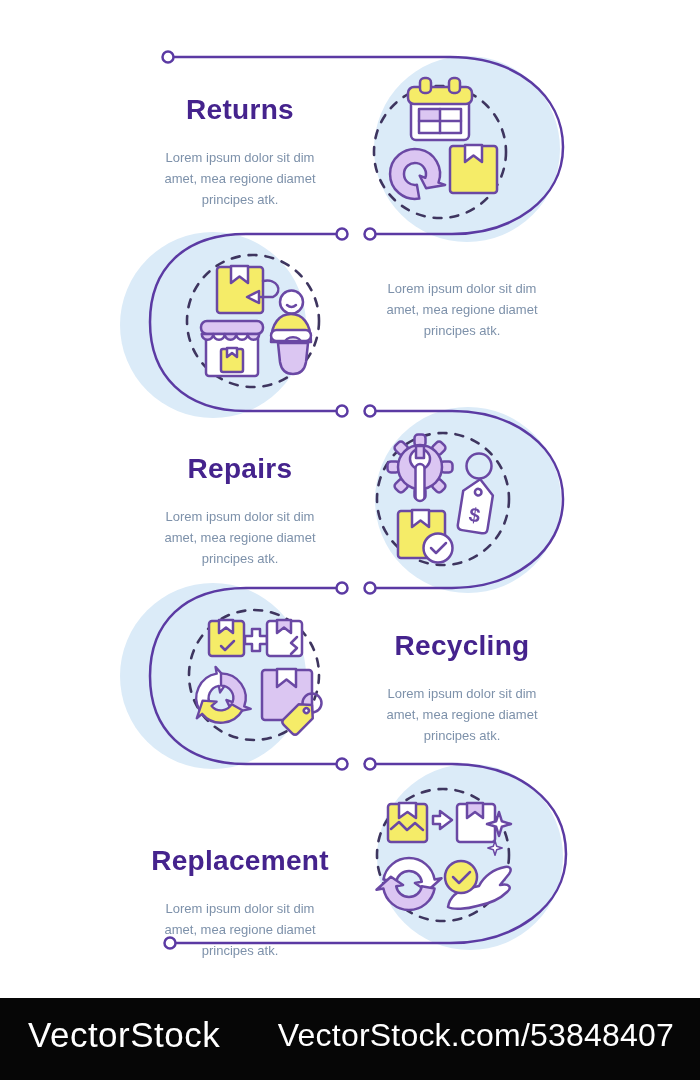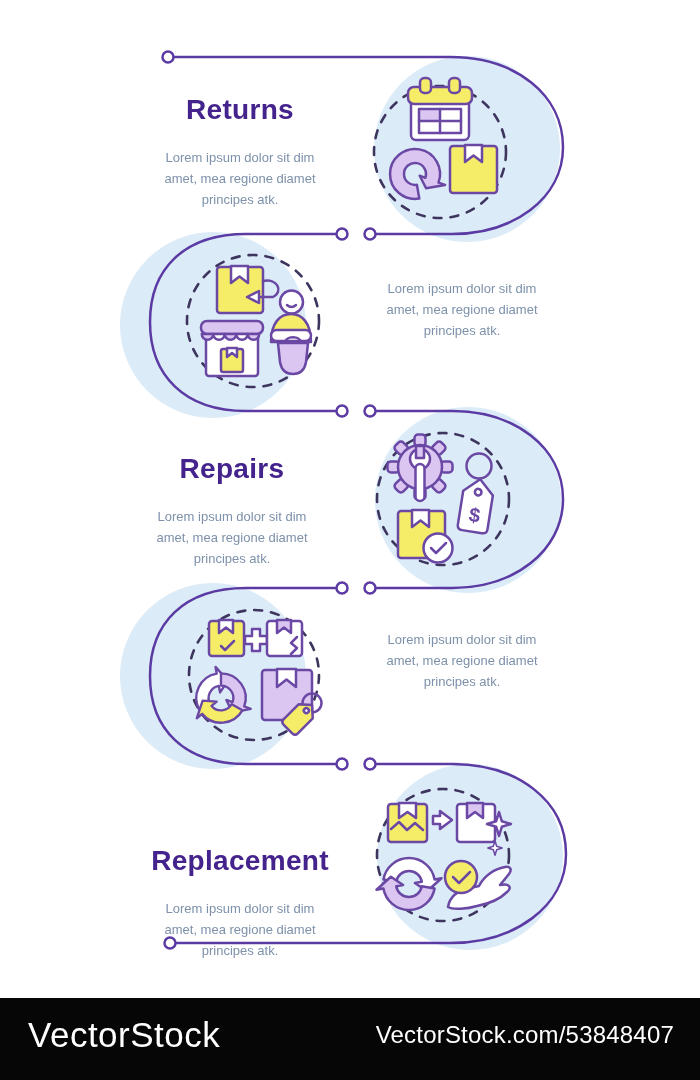--- a/index.html
+++ b/index.html
@@ -5,28 +5,28 @@
   html,body{margin:0;padding:0;background:#fff;}
   .canvas{position:relative;width:700px;height:1080px;background:#ffffff;overflow:hidden;
           font-family:"Liberation Sans", sans-serif;}
   .art{position:absolute;left:0;top:0;}
   .sec{position:absolute;width:280px;text-align:center;}
   .sec h2{margin:0 0 20px 0;font-size:28px;line-height:34px;font-weight:bold;
           color:#45238D;letter-spacing:.3px;}
   .sec .bl{font-size:13px;line-height:21px;color:#7D91AA;font-weight:normal;}
   .s1{left:100px;top:93px;}
   .s2{left:322px;top:278px;}
-  .s3{left:92px;top:452px;}
+  .s3{left:100px;top:452px;}
   .s4{left:322px;top:629px;}
   .s5{left:100px;top:844px;}
   .bar{position:absolute;left:0;top:998px;width:700px;height:82px;background:#060606;
        display:flex;align-items:center;justify-content:space-between;
        padding:0 26px 8px 28px;box-sizing:border-box;}
   .bar .logo{color:#ffffff;font-size:35px;letter-spacing:.5px;}
-  .bar .site{color:#ffffff;font-size:24px;letter-spacing:.2px;margin-left:28px;}
+  .bar .site{color:#ffffff;font-size:32px;letter-spacing:.2px;margin-left:28px;}
   
   .st{stroke:#6A48A4;stroke-width:2.5;stroke-linejoin:round;stroke-linecap:round;}
   .fy{fill:#F5EC68;} .fl{fill:#DBC6F2;} .fw{fill:#ffffff;} .fn{fill:none;}
   .conn{fill:none;stroke:#5B3AA3;stroke-width:2.5;}
   .dot{fill:#ffffff;stroke:#5B3AA3;stroke-width:2.5;}
   .dash{fill:none;stroke:#3E355F;stroke-width:2.6;stroke-dasharray:8 9;stroke-linecap:round;}
   .blob{fill:#DBEBF8;}
 </style>
 </head>
 <body>
@@ -215,20 +215,21 @@
   </div>
 
   <div class="sec s3">
     <h2>Repairs</h2>
     <div class="bl">Lorem ipsum dolor sit dim</div>
     <div class="bl">amet, mea regione diamet</div>
     <div class="bl">principes atk.</div>
   </div>
 
   <div class="sec s4">
+    <h2>Recycling</h2>
     <div class="bl">Lorem ipsum dolor sit dim</div>
     <div class="bl">amet, mea regione diamet</div>
     <div class="bl">principes atk.</div>
   </div>
 
   <div class="sec s5">
     <h2>Replacement</h2>
     <div class="bl">Lorem ipsum dolor sit dim</div>
     <div class="bl">amet, mea regione diamet</div>
     <div class="bl">principes atk.</div>

